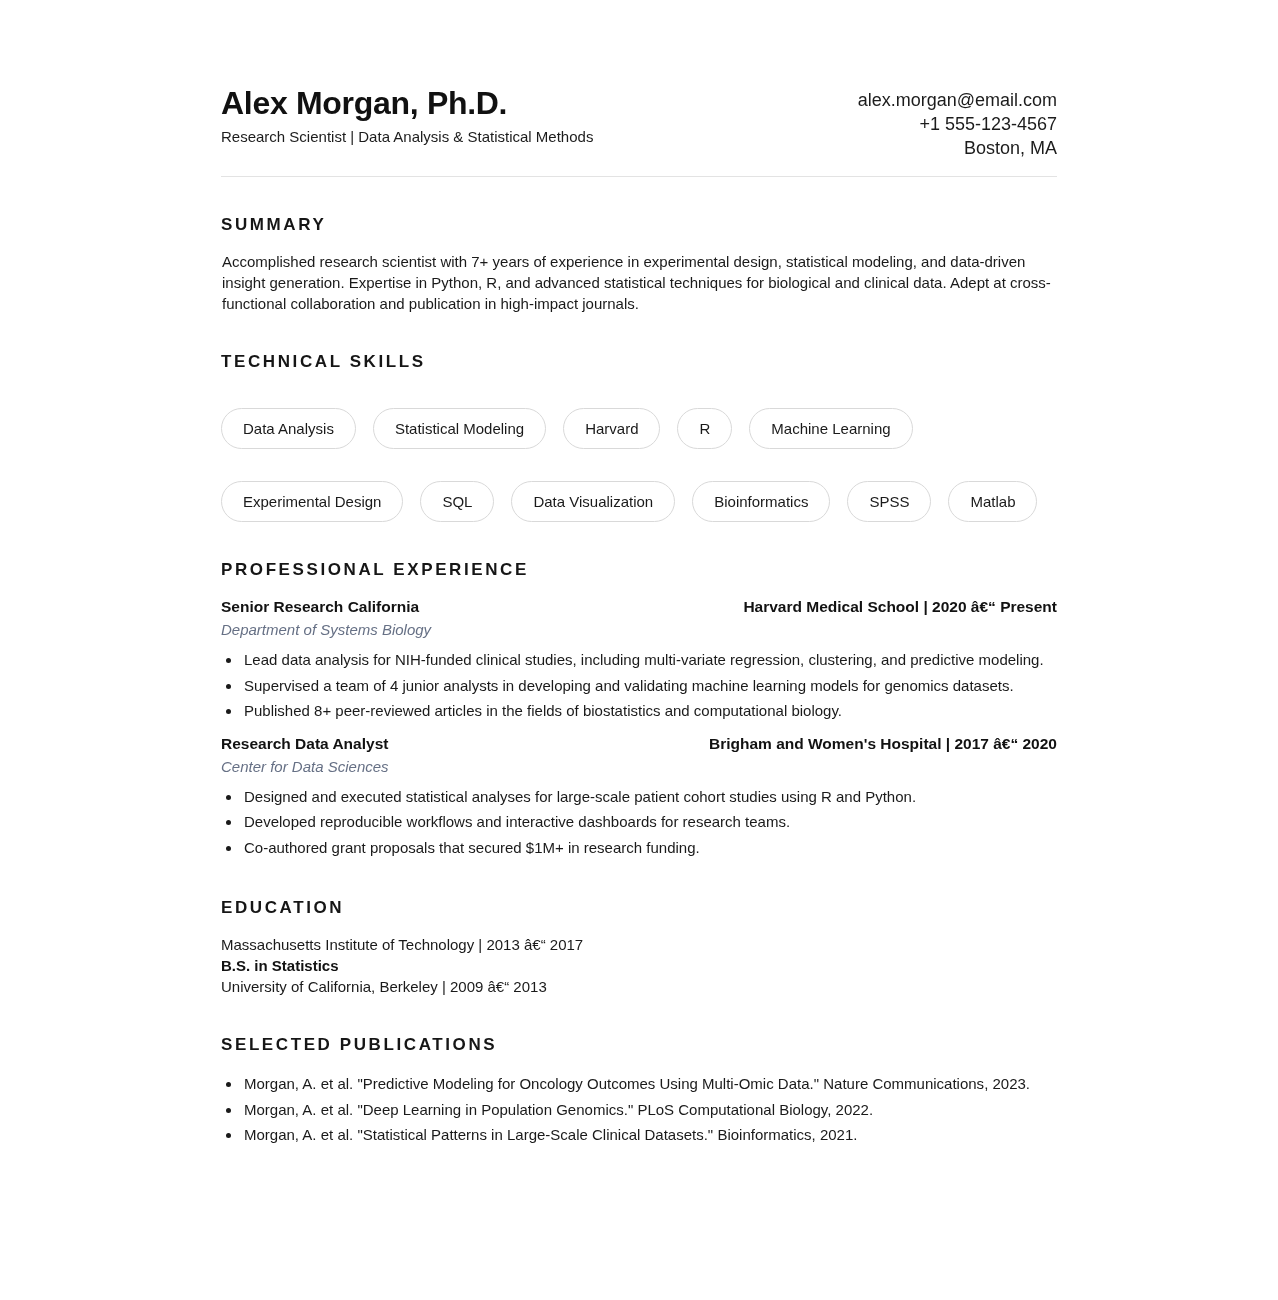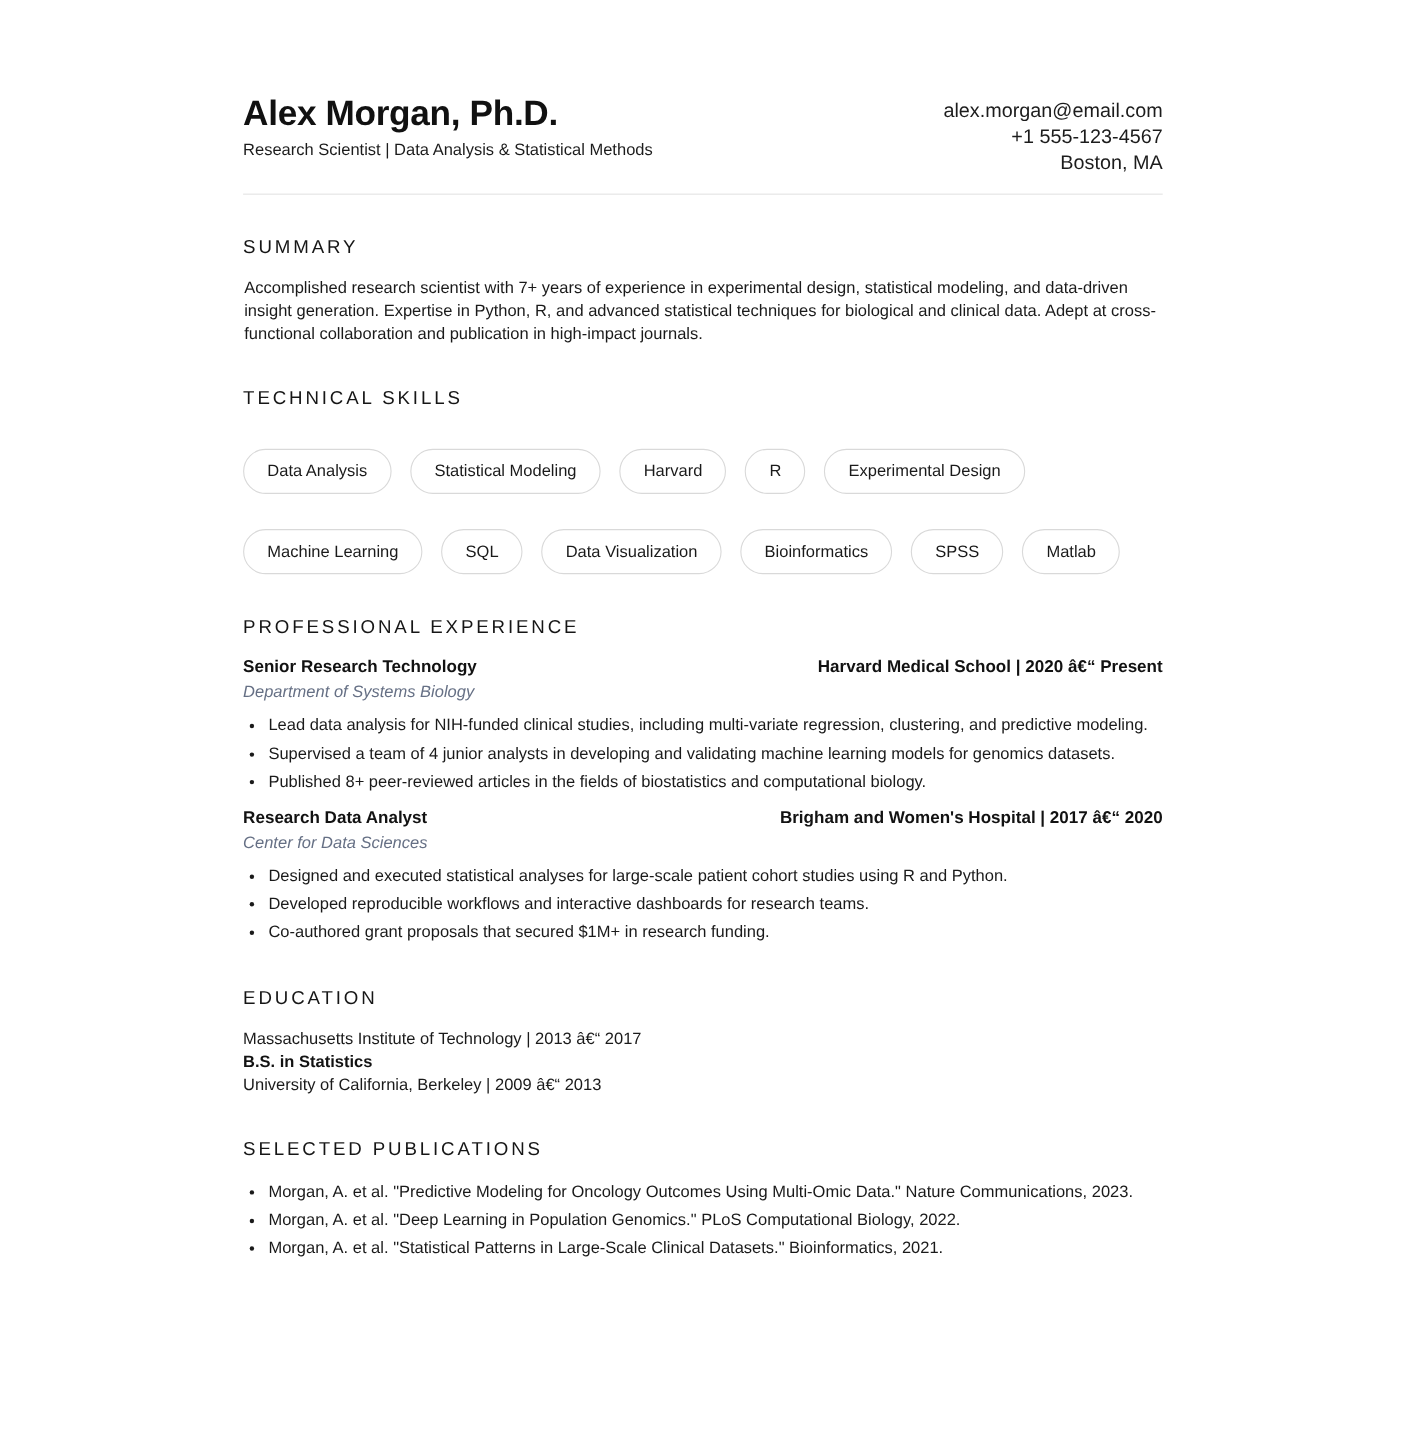--- a/index.html
+++ b/index.html
@@ -28,21 +28,21 @@
     line-height: 1.1;
   }
   .subtitle { font-size: 15px; margin-top: 7px; color: #1c1c1c; }
   .contact { text-align: right; font-size: 18px; line-height: 24px; padding-top: 2px; color: #1c1c1c; }
   .divider { border-bottom: 1px solid #e3e3e3; margin-top: 16px; }
 
   
   .section { margin-top: 38px; }
   .section-heading {
     font-size: 17px;
-    font-weight: 400;
+    font-weight: 700;
     letter-spacing: 2.6px;
     color: #161616;
     margin: 0 0 16px 0;
   }
 
   .summary-text { font-size: 15px; line-height: 21px; margin: 1px; }
 
   
   .pills { display: flex; flex-wrap: wrap; gap: 12px 17px; margin-top: 2px; }
   .pill {
@@ -119,36 +119,36 @@
     <p class="summary-text">Accomplished research scientist with 7+ years of experience in experimental design, statistical modeling, and data-driven insight generation. Expertise in Python, R, and advanced statistical techniques for biological and clinical data. Adept at cross-functional collaboration and publication in high-impact journals.</p>
   </div>
 
   <div class="section">
     <h2 class="section-heading">TECHNICAL SKILLS</h2>
     <div class="pills">
       <span class="pill">Data Analysis</span>
       <span class="pill">Statistical Modeling</span>
       <span class="pill">Harvard</span>
       <span class="pill">R</span>
+      <span class="pill">Machine Learning</span>
       <span class="pill">Experimental Design</span>
-      <span class="pill">Machine Learning</span>
       <span class="pill">SQL</span>
       <span class="pill">Data Visualization</span>
       <span class="pill">Bioinformatics</span>
       <span class="pill">SPSS</span>
       <span class="pill">Matlab</span>
     </div>
   </div>
 
   <div class="section">
     <h2 class="section-heading">PROFESSIONAL EXPERIENCE</h2>
 
     <div class="job">
       <div class="job-header">
-        <span>Senior Research Technology</span>
+        <span>Senior Research California</span>
         <span>Harvard Medical School | 2020 â€“ Present</span>
       </div>
       <div class="job-dept">Department of Systems Biology</div>
       <ul class="bullets">
         <li>Lead data analysis for NIH-funded clinical studies, including multi-variate regression, clustering, and predictive modeling.</li>
         <li>Supervised a team of 4 junior analysts in developing and validating machine learning models for genomics datasets.</li>
         <li>Published 8+ peer-reviewed articles in the fields of biostatistics and computational biology.</li>
       </ul>
     </div>
 

